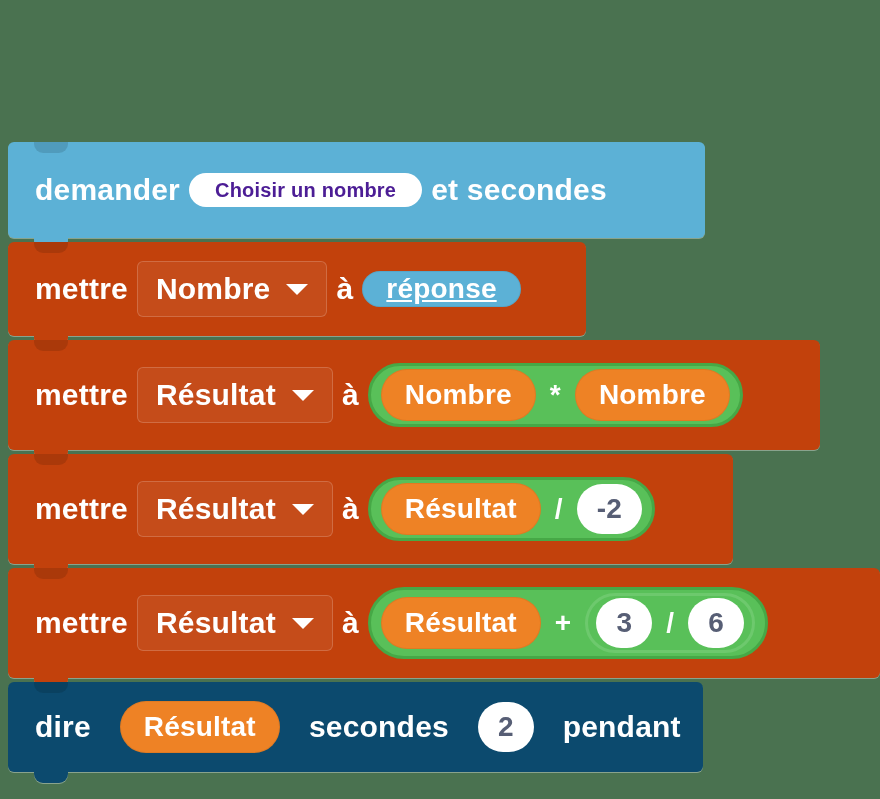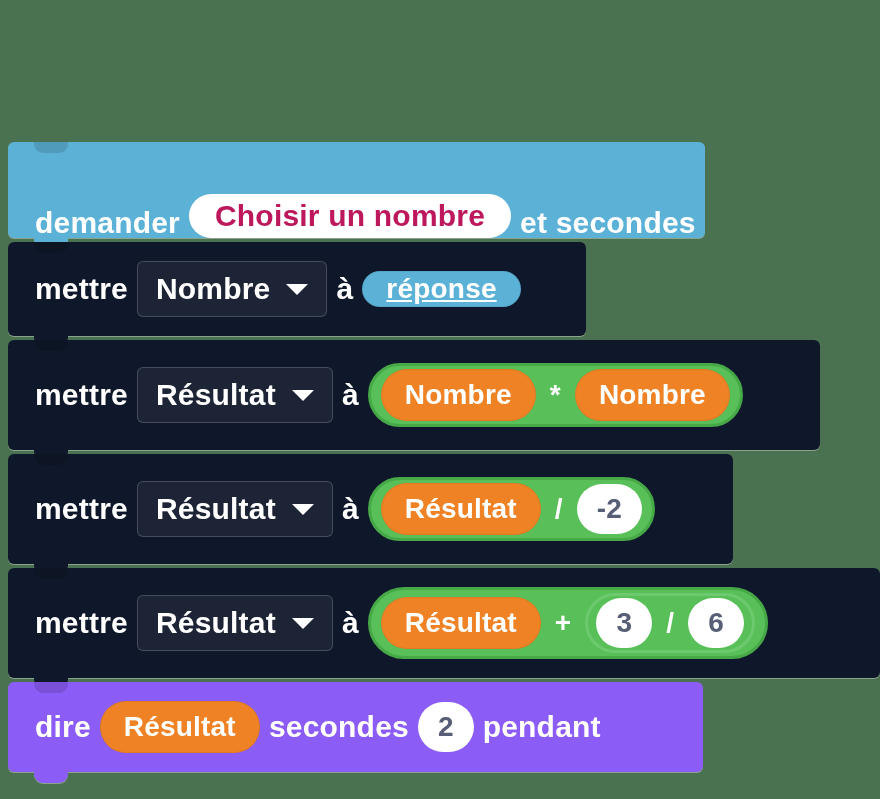--- a/index.html
+++ b/index.html
@@ -75,23 +75,23 @@
   .hat .hat-dome {
     position: absolute;
     left: 0;
     top: -36px;
     width: 100%;
     height: 58px;
     background: #f2c138;
     border-radius: 120px 120px 0 0 / 60px 60px 0 0;
   }
   .hat .row { position: relative; display: flex; align-items: center; }
-  .c-sensing  { background: #5cb1d6; align-items: flex-end; }
-  .c-data     { background: #0f172a; }
-  .c-looks    { background: #8b5cf6; }
+  .c-sensing  { background: #5cb1d6; }
+  .c-data     { background: #c2410c; }
+  .c-looks    { background: #0c4a6e; gap: 20px; }
 
   
   .oval {
     display: inline-flex;
     align-items: center;
     justify-content: center;
     border-radius: 999px;
     font-size: 28px;
     font-weight: bold;
     white-space: nowrap;
@@ -112,23 +112,23 @@
     text-decoration: underline;
   }
   .oval-num {                 
     background: #ffffff;
     color: #575e75;
     padding: 11px 20px;
     min-width: 26px;
   }
   .oval-text {                
     background: #ffffff;
-    color: #be185d;
+    color: #4c1d95;
     padding: 7px 26px;
-    font-size: 30px;
+    font-size: 20px;
   }
 
   
   .op {
     display: inline-flex;
     align-items: center;
     gap: 6px;
     background: #59c059;
     border: 3px solid #46a846;
     border-radius: 999px;

